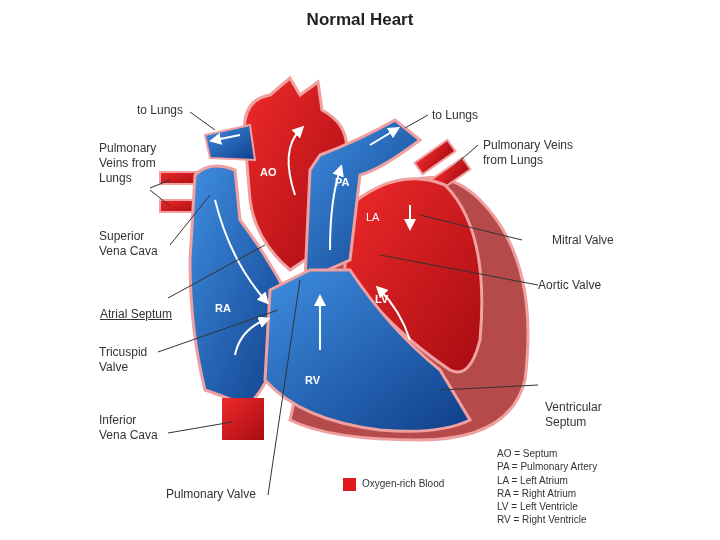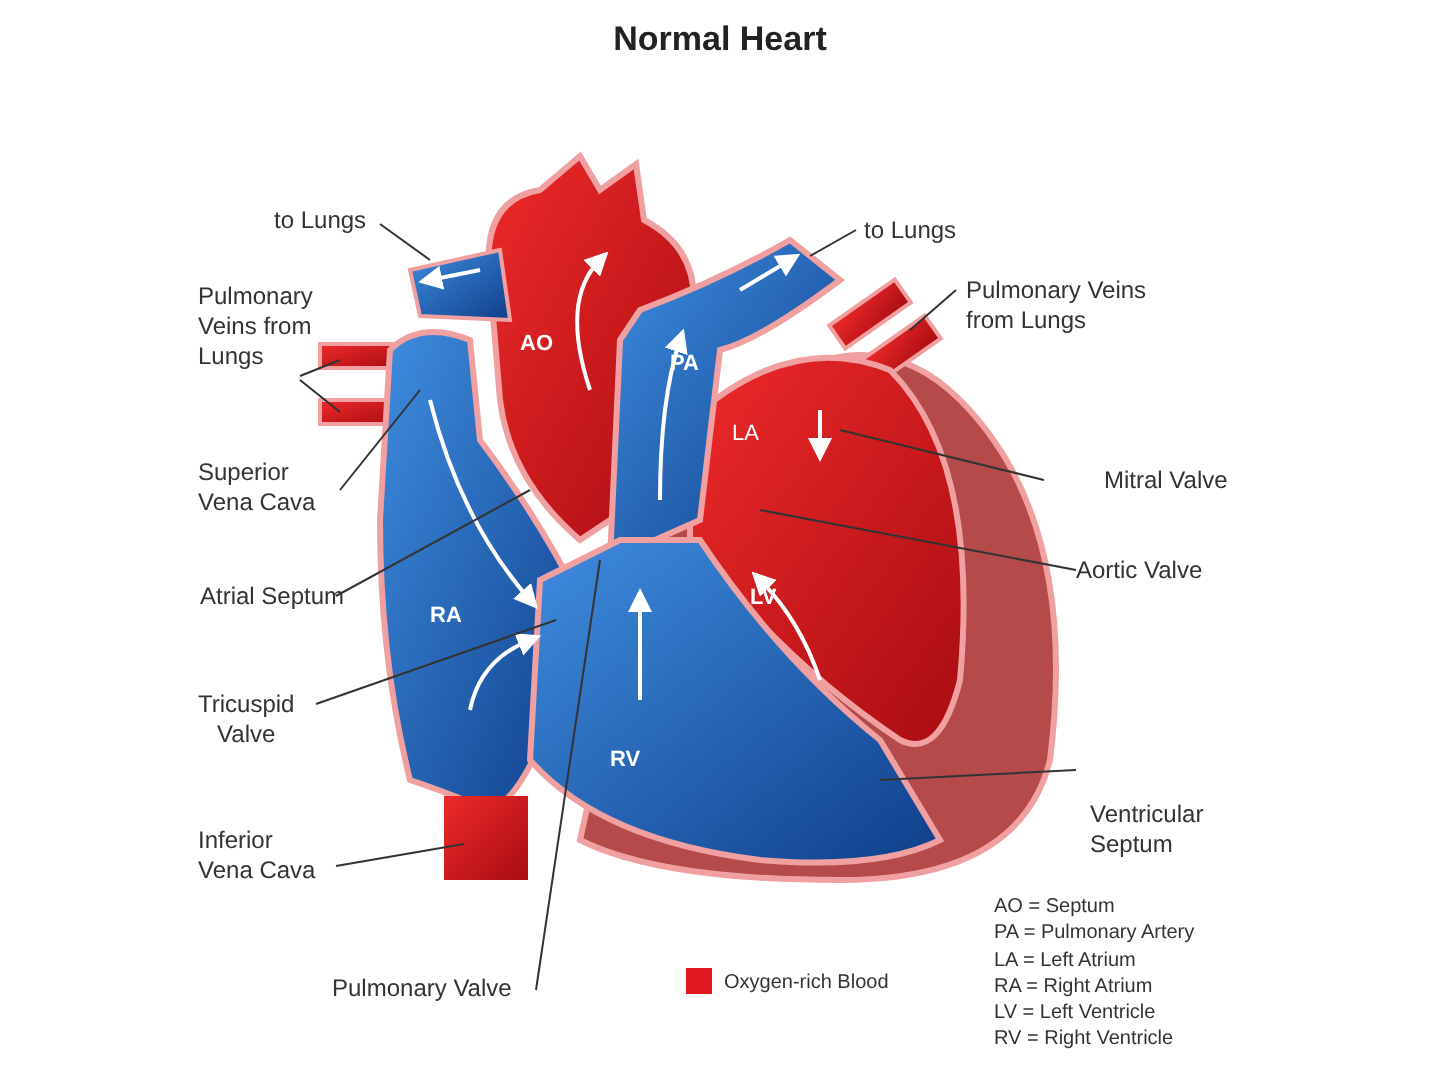--- a/index.html
+++ b/index.html
@@ -1,21 +1,21 @@
 <!DOCTYPE html>
 <html><head>
 <meta charset="utf-8">
 <style>
   html, body { margin:0; padding:0; background:#ffffff; }
   body { width:720px; height:540px; position:relative; overflow:hidden; font-family:"Liberation Sans", sans-serif; color:#333; }
   .title { position:absolute; top:10px; left:0; width:720px; text-align:center; font-weight:bold; font-size:17px; color:#222; }
   svg.heart { position:absolute; left:0; top:0; }
   .lbl { position:absolute; font-size:12px; line-height:15px; color:#333; }
   .legend { position:absolute; left:343px; top:478px; font-size:10px; }
-  .legend-row { display:flex; align-items:flex-end; height:19px; }
+  .legend-row { display:flex; align-items:flex-start; height:19px; }
   .sw { width:13px; height:13px; margin-right:6px; }
   .key { position:absolute; left:497px; top:447px; font-size:10px; line-height:13.3px; color:#333; }
 </style>
 </head>
 <body>
 
 <div class="title">Normal Heart</div>
 
 <svg class="heart" width="720" height="540" viewBox="0 0 720 540">
   <defs>
@@ -91,22 +91,22 @@
 <div class="lbl" style="left:137px;top:103px;">to Lungs</div>
 <div class="lbl" style="left:99px;top:141px;">
   <div>Pulmonary</div>
   <div>Veins from</div>
   <div>Lungs</div>
 </div>
 <div class="lbl" style="left:99px;top:229px;">
   <div>Superior</div>
   <div>Vena Cava</div>
 </div>
-<div class="lbl" style="left:100px;top:291px;">Atrial Septum</div>
-<div class="lbl" style="left:99px;top:345px;text-align:center;">
+<div class="lbl" style="left:100px;top:307px;text-decoration:underline;">Atrial Septum</div>
+<div class="lbl" style="left:99px;top:345px;">
   <div>Tricuspid</div>
   <div>Valve</div>
 </div>
 <div class="lbl" style="left:99px;top:413px;">
   <div>Inferior</div>
   <div>Vena Cava</div>
 </div>
 <div class="lbl" style="left:166px;top:487px;">Pulmonary Valve</div>
 <div class="lbl" style="left:432px;top:108px;">to Lungs</div>
 <div class="lbl" style="left:483px;top:138px;">

